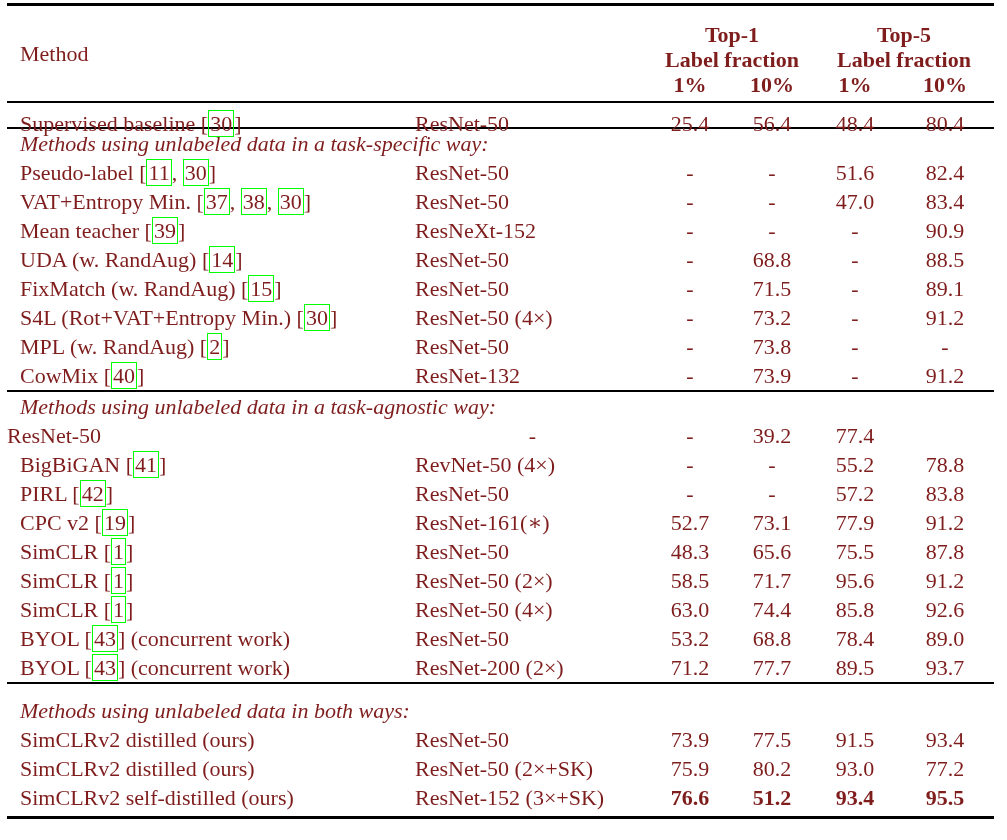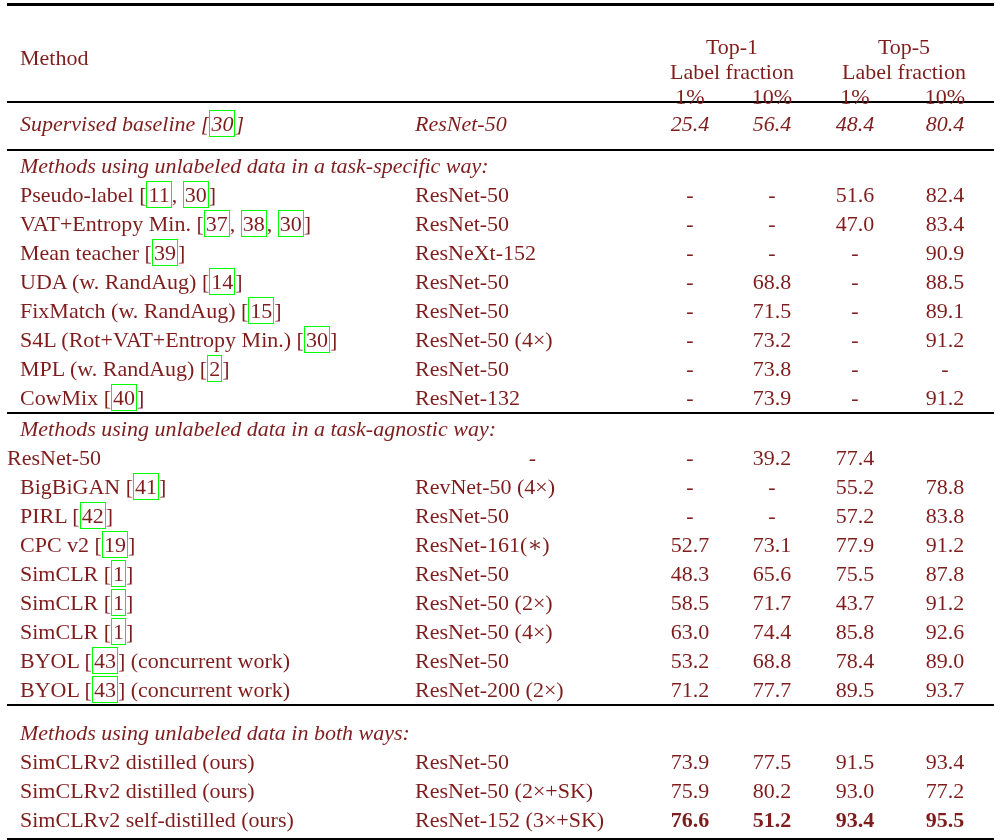--- a/index.html
+++ b/index.html
@@ -12,30 +12,30 @@
   .rule { height:2px; background:#000; }
   .rule.thick { height:3px; }
 
   
   .grid6 { display:grid; grid-template-columns:408px 235px 80px 84px 82px 98px; }
 
   
   .hdr { height:95px; align-items:stretch; }
   .hcell { display:flex; align-items:center; }
   .hcell.method { padding-left:13px; }
-  .hgroup { text-align:center; padding-top:28px; line-height:25px; }
+  .hgroup { text-align:center; padding-top:16px; line-height:25px;font-weight:bold; }
   .hgroup.g1 { grid-column:3 / 5; }
   .hgroup.g2 { grid-column:5 / 7; }
   .h-sub { display:grid; }
   .g1 .h-sub { grid-template-columns:80px 84px; }
   .g2 .h-sub { grid-template-columns:82px 98px; }
 
   
   .row { height:29px; line-height:29px; white-space:nowrap; }
-  .section.first .row { height:46px; line-height:41px;font-style:italic; }
+  .section.first .row { height:24px; line-height:41px; }
   .section.last { padding-bottom:4px;margin-top:12px; }
   .cell.method { padding-left:13px; }
   .cell.num { text-align:center; }
   .section-label { height:29px; line-height:29px; font-style:italic; padding-left:13px; white-space:nowrap; }
   .row.boldvals .cell.num { font-weight:700; }
 
   .cite {
     border:1.5px solid var(--cite,#00ff00);
     padding:0 1px;
   }
@@ -191,21 +191,21 @@
             <div class="cell num">48.3</div>
             <div class="cell num">65.6</div>
             <div class="cell num">75.5</div>
             <div class="cell num">87.8</div>
           </div>
           <div class="row grid6">
             <div class="cell method">SimCLR [<span class="cite">1</span>]</div>
             <div class="cell arch">ResNet-50 (2×)</div>
             <div class="cell num">58.5</div>
             <div class="cell num">71.7</div>
-            <div class="cell num">43.7</div>
+            <div class="cell num">95.6</div>
             <div class="cell num">91.2</div>
           </div>
           <div class="row grid6">
             <div class="cell method">SimCLR [<span class="cite">1</span>]</div>
             <div class="cell arch">ResNet-50 (4×)</div>
             <div class="cell num">63.0</div>
             <div class="cell num">74.4</div>
             <div class="cell num">85.8</div>
             <div class="cell num">92.6</div>
           </div>

